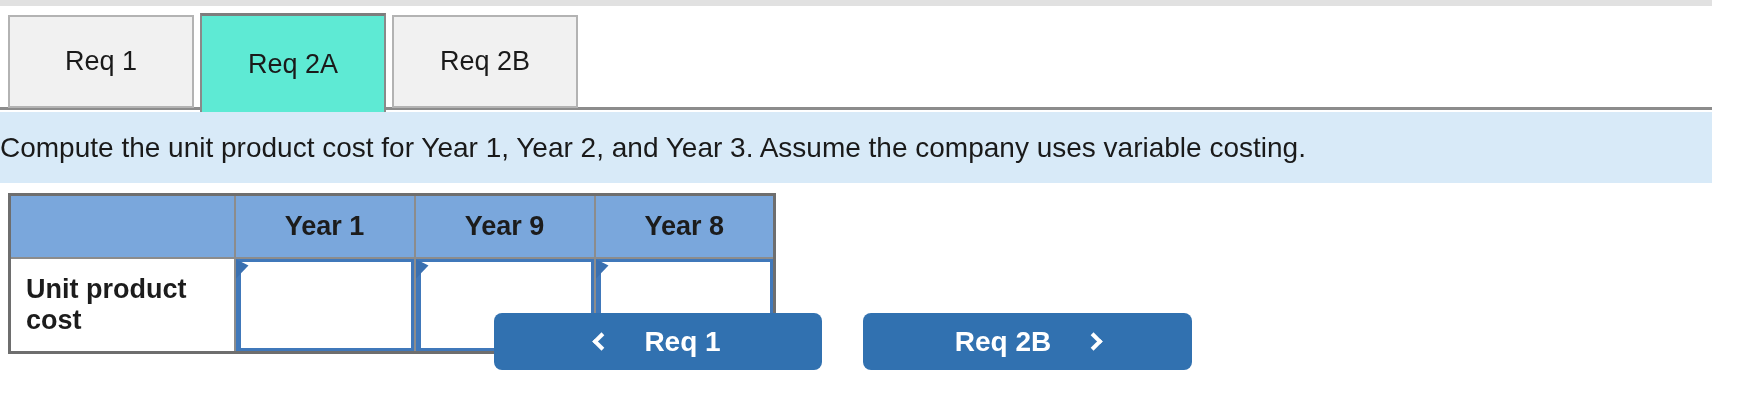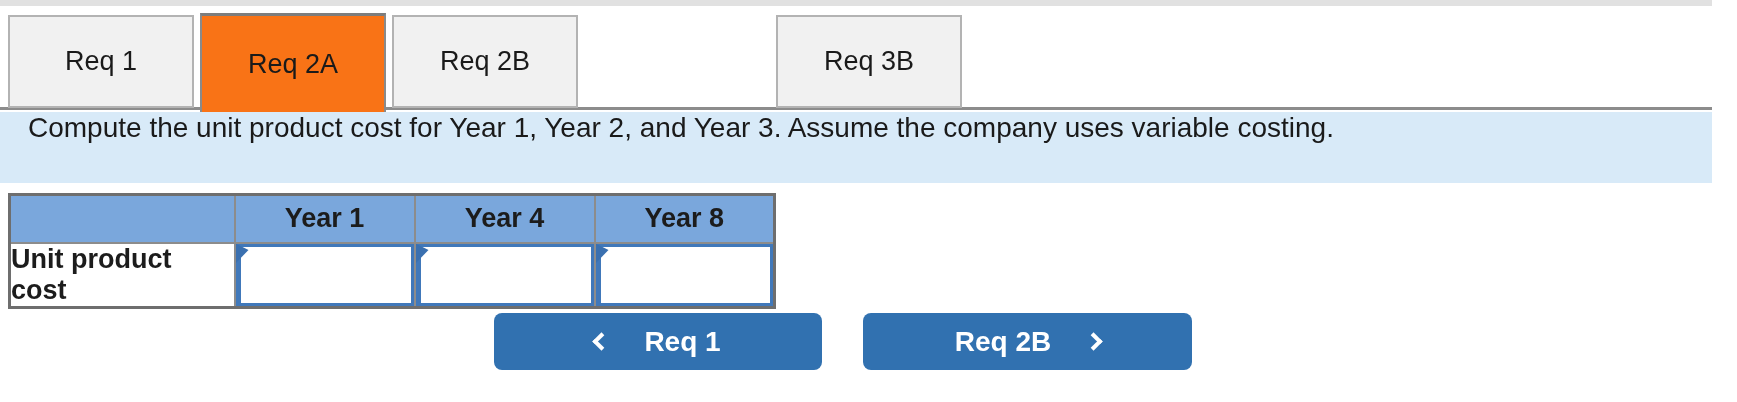--- a/index.html
+++ b/index.html
@@ -46,51 +46,50 @@
   }
   .tab.t0 { left: 8px; }
   .tab.t1 { left: 200px; }
   .tab.t2 { left: 392px; }
   .tab.t3 { left: 584px; }
   .tab.t4 { left: 776px; }
 
   .tab.active {
     top: 13px;
     height: 99px;
-    background: #f97316;
+    background: #5eead4;
     border: 2px solid #8a8a8a;
     border-top: 3px solid #7d7d7d;
     border-bottom: none;
     z-index: 3;
   }
 
   
   .banner {
     position: absolute;
     left: 0; top: 112px;
     width: 1712px; height: 71px;
     background: #d8eaf8;
-    display: flex; 
-    padding-left: 28px;
+    display: flex; align-items: center;
     font-size: 28px; color: #1a1a1a;
   }
 
   
   table.answer {
     position: absolute;
     left: 8px; top: 193px;
     border-collapse: collapse;
     table-layout: fixed;
     width: 765px;
     border: 3px solid #6e6e6e;
     font-size: 27px; color: #1c1c1c;
   }
   table.answer th, table.answer td {
     border: 2px solid #8c8c8c;
-    padding: 0;
+    padding: 15px;
   }
   table.answer th {
     height: 48px;
     background: #7aa7dc;
     font-weight: bold;
     text-align: center;
   }
   table.answer td { height: 47px; background: #ffffff; }
   td.row-label { padding-left: 9px; font-weight: bold; }
   td.entry { position: relative; }
@@ -141,39 +140,38 @@
 
 <div class="screen">
 
   <div class="top-strip"></div>
 
   <div class="tabbar">
     <div class="tab-underline"></div>
     <div class="tab t0">Req 1</div>
     <div class="tab t1 active">Req 2A</div>
     <div class="tab t2">Req 2B</div>
-    <div class="tab t4">Req 3B</div>
   </div>
 
   <div class="banner">
     <span>Compute the unit product cost for Year 1, Year 2, and Year 3. Assume the company uses variable costing.</span>
   </div>
 
   <table class="answer">
     <colgroup>
       <col style="width:225px">
         <col style="width:180px">
         <col style="width:180px">
         <col style="width:180px">
     </colgroup>
     <thead>
       <tr>
         <th></th>
         <th>Year 1</th>
-        <th>Year 4</th>
+        <th>Year 9</th>
         <th>Year 8</th>
       </tr>
     </thead>
     <tbody>
       <tr>
         <td class="row-label">Unit product cost</td>
         <td class="entry">
           <div class="cell-input"></div>
           <span class="flag"></span>
         </td>

